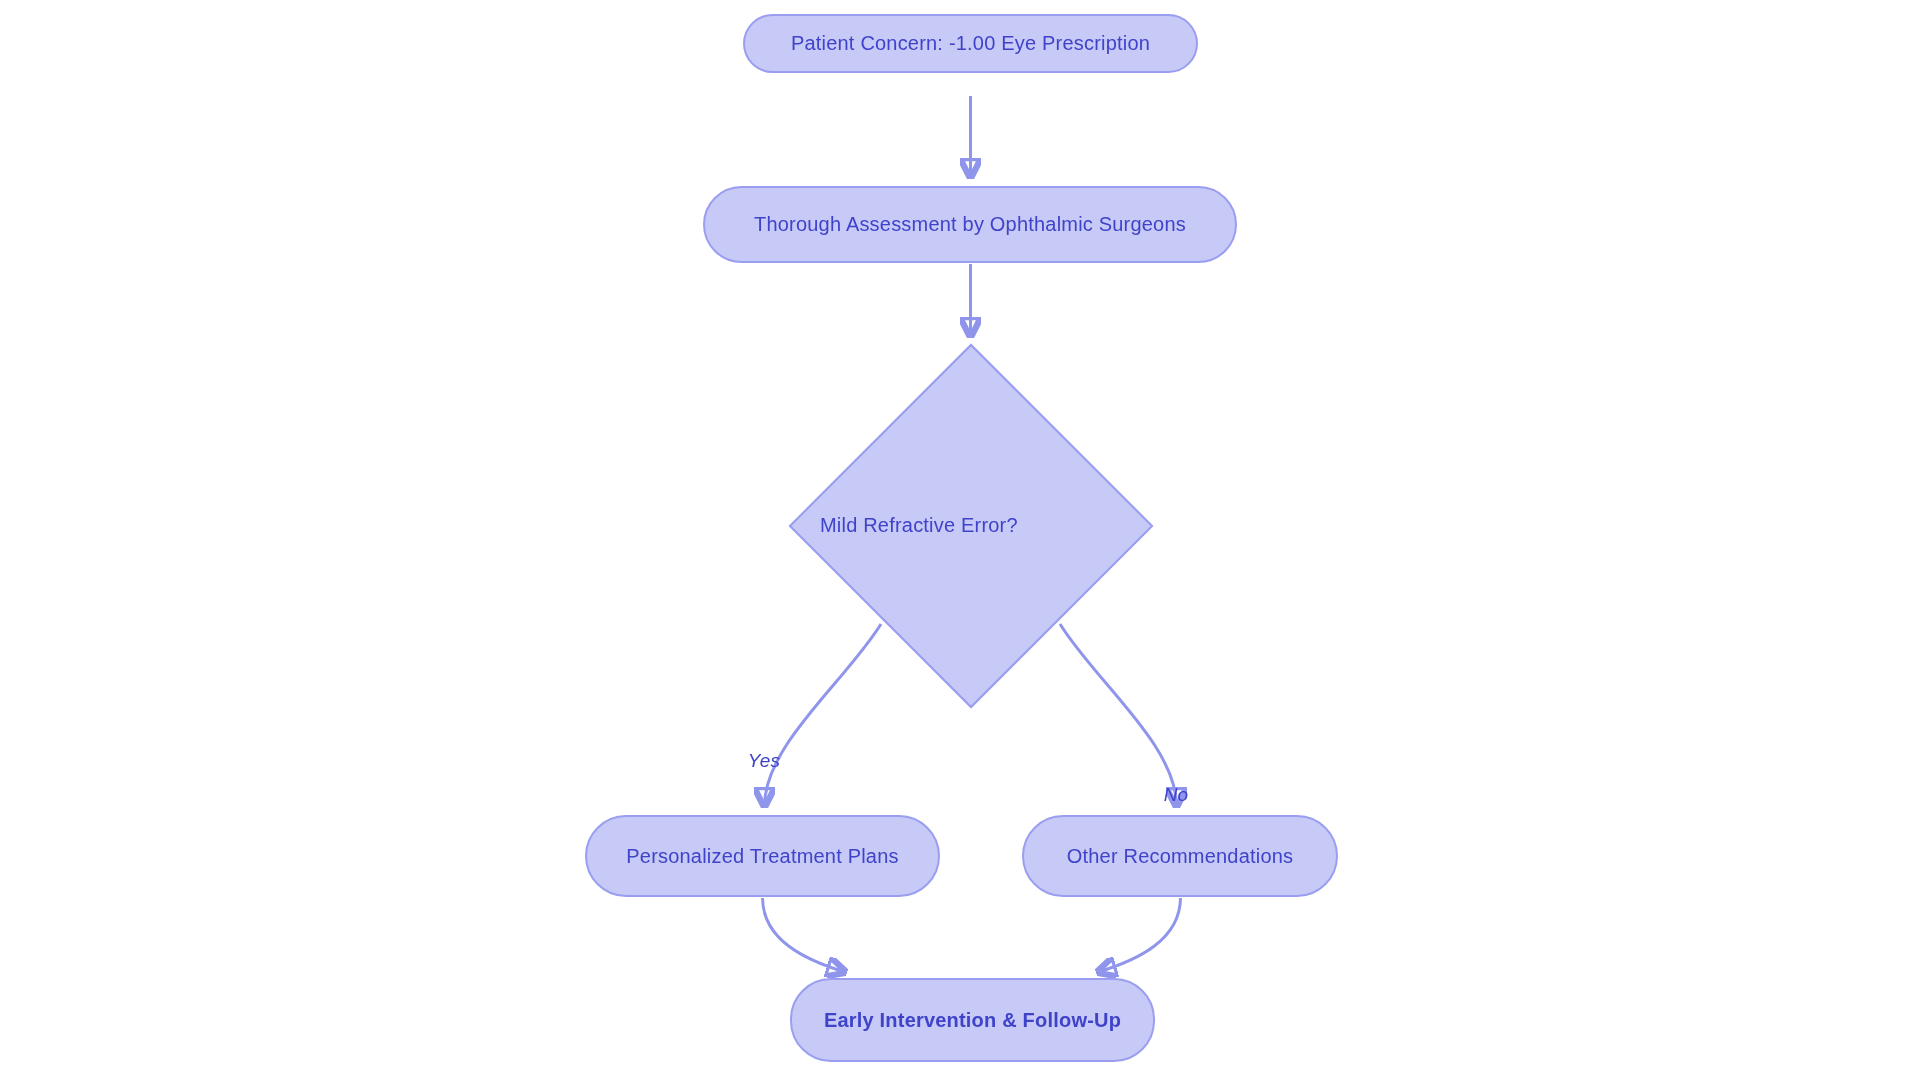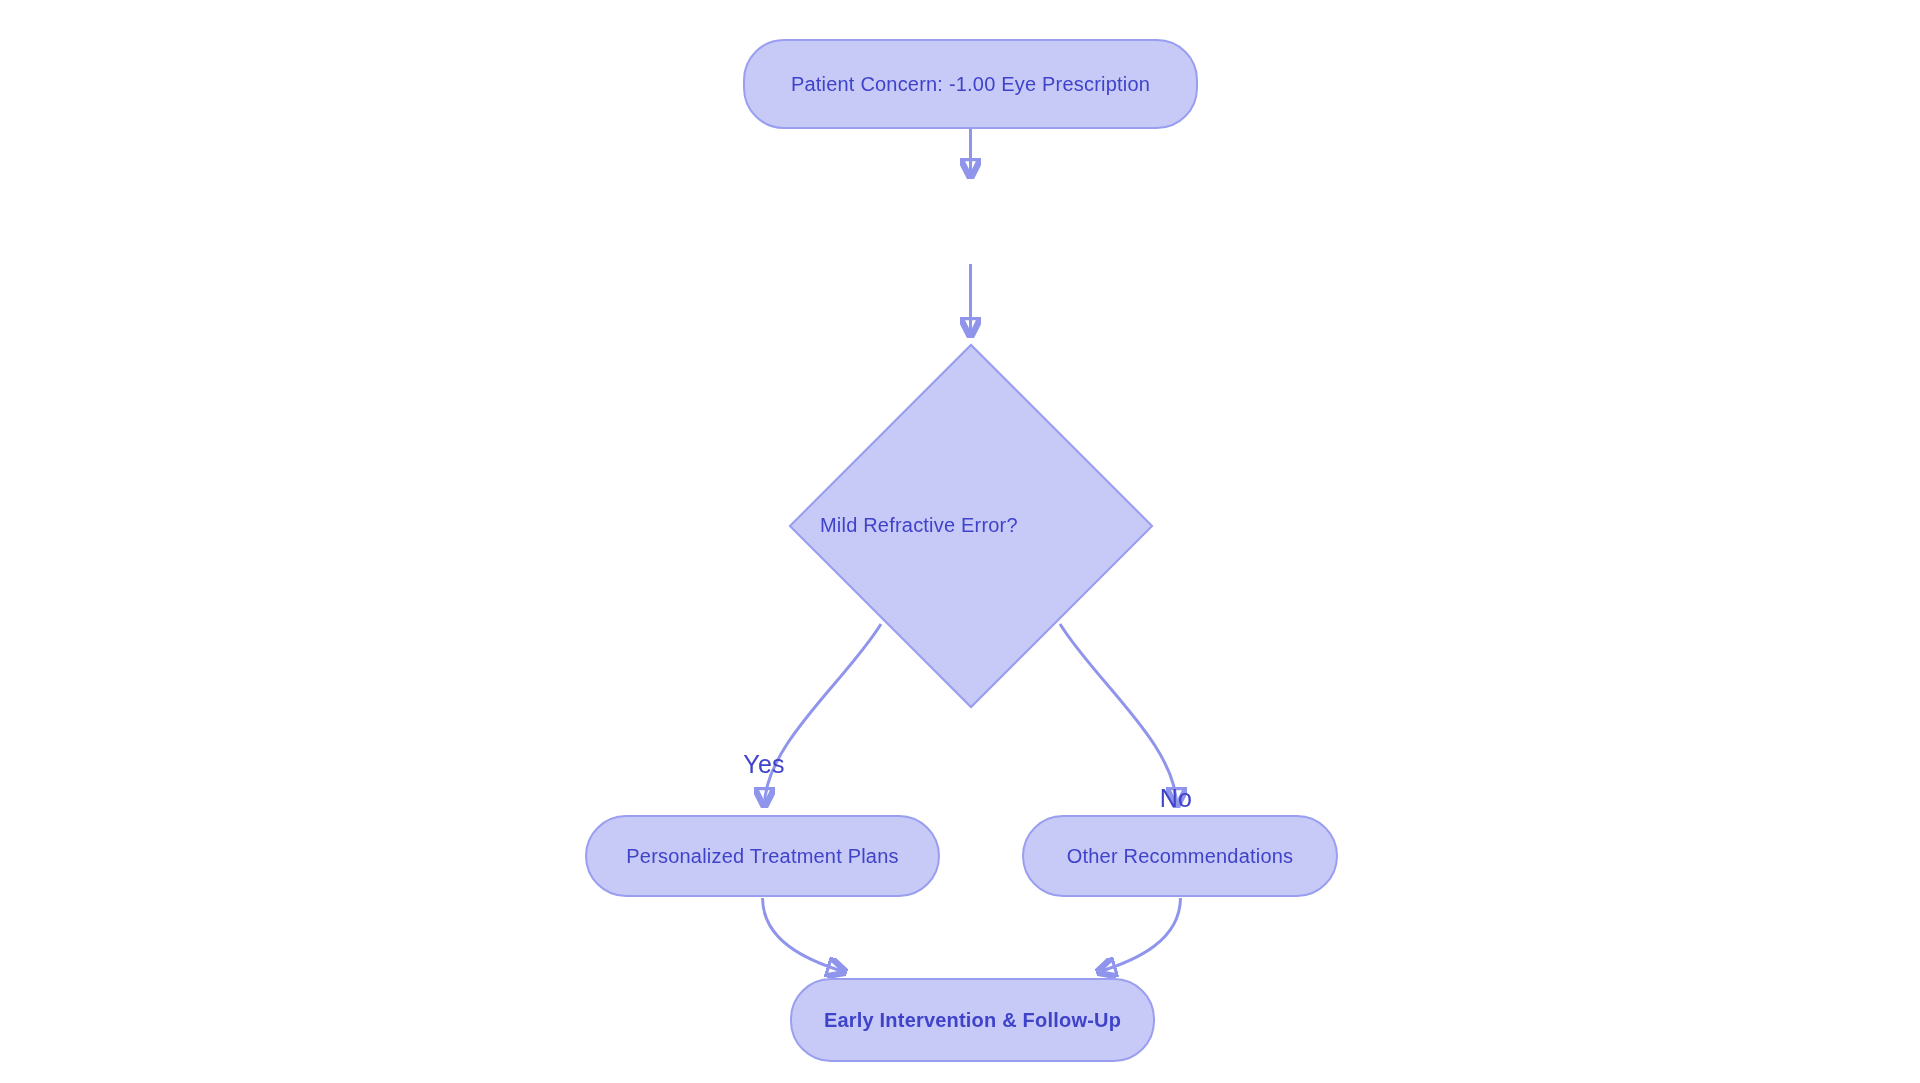--- a/index.html
+++ b/index.html
@@ -37,21 +37,21 @@
     justify-content: center;
     background: var(--node-fill);
     border: 2px solid var(--node-border);
     border-radius: 41px;
     color: var(--text);
     font-size: 20px;
     letter-spacing: 0.2px;
     text-align: center;
     white-space: nowrap;
   }
-  .node-patient   { left: 743px;  top: 14px;  width: 455px; height: 90px; margin-top: 25px; }
+  .node-patient   { left: 743px;  top: 14px;  width: 455px; height: 59px; }
   .node-assess    { left: 703px;  top: 186px; width: 534px; height: 77px; }
   .node-treatment { left: 585px;  top: 815px; width: 355px; height: 82px; }
   .node-other     { left: 1022px; top: 815px; width: 316px; height: 82px; }
   .node-early     { left: 790px;  top: 978px; width: 365px; height: 84px; font-weight: bold; }
   .diamond-shape {
     position: absolute;
     left: 841.5px; top: 397px;
     width: 258px; height: 258px;
     background: var(--node-fill);
     border: 2px solid var(--node-border);
@@ -63,24 +63,25 @@
     width: 301px;
     text-align: left;
     color: var(--text);
     font-size: 20px;
     letter-spacing: 0.2px;
     white-space: nowrap;
   }
   .edge-label {
     position: absolute;
     color: var(--text);
-    font-size: 25px;
+    font-size: 19px;
     letter-spacing: 0.2px;
     text-align: center;
     width: 60px;
+    font-style: italic;
   }
   .edge-label-yes { left: 734px;  top: 750px; }
   .edge-label-no  { left: 1146px; top: 784px; }
 </style>
 </head>
 <body>
 
 <div class="canvas">
 
   <svg class="edges" viewBox="0 0 1920 1083">
@@ -94,20 +95,23 @@
     <path d="M 881 624 C 845 682, 764.5 745, 764.5 806" marker-end="url(#arrowhead)"></path>
     <path d="M 1060 624 C 1096 682, 1176.5 745, 1176.5 806" marker-end="url(#arrowhead)"></path>
     <path d="M 762.5 898 C 763 940, 805 960, 845 972" marker-end="url(#arrowhead)"></path>
     <path d="M 1180.5 898 C 1180 940, 1138 960, 1098 972" marker-end="url(#arrowhead)"></path>
   </svg>
 
   <div class="node node-patient">
     <span>Patient Concern: -1.00 Eye Prescription</span>
   </div>
 
+  <div class="node node-assess">
+    <span>Thorough Assessment by Ophthalmic Surgeons</span>
+  </div>
 
   <div class="diamond-shape"></div>
   <div class="diamond-label">Mild Refractive Error?</div>
 
   <div class="edge-label edge-label-yes">Yes</div>
   <div class="edge-label edge-label-no">No</div>
 
   <div class="node node-treatment">
     <span>Personalized Treatment Plans</span>
   </div>

